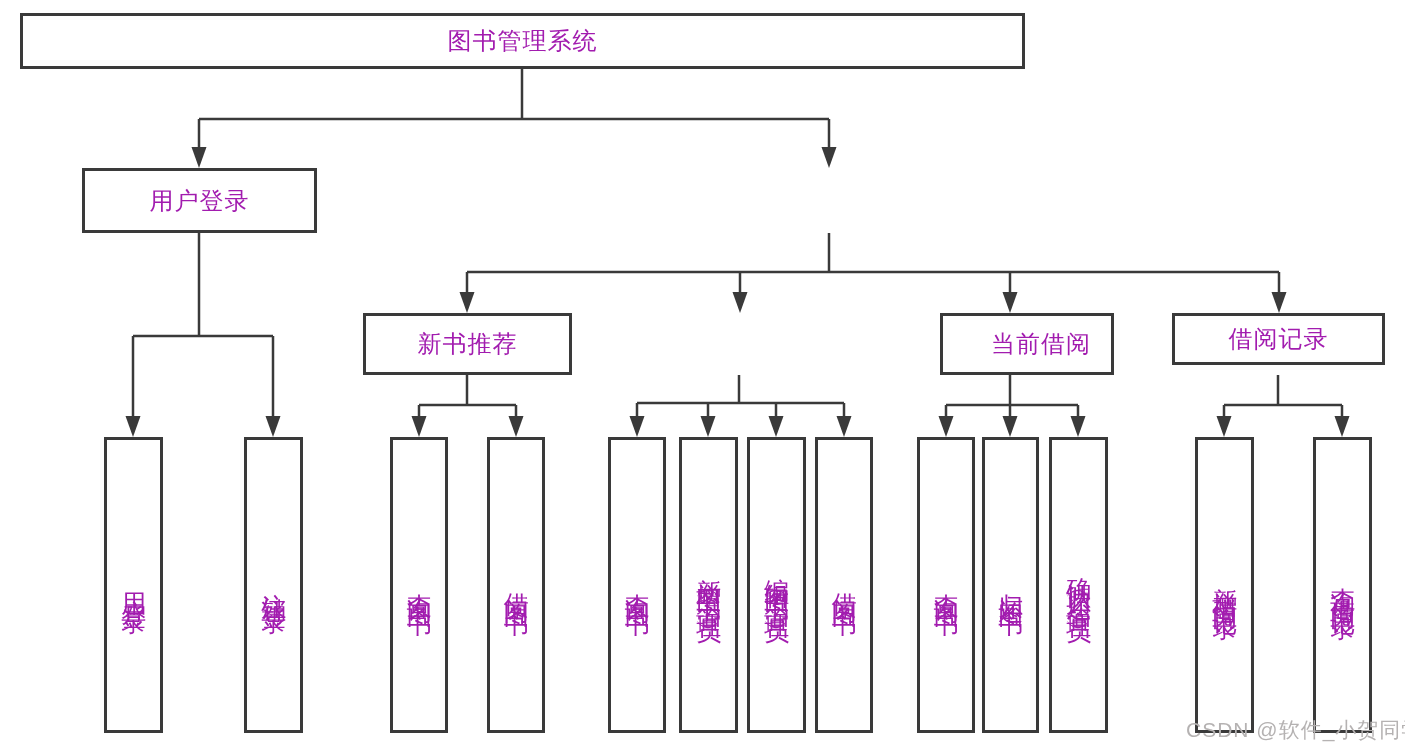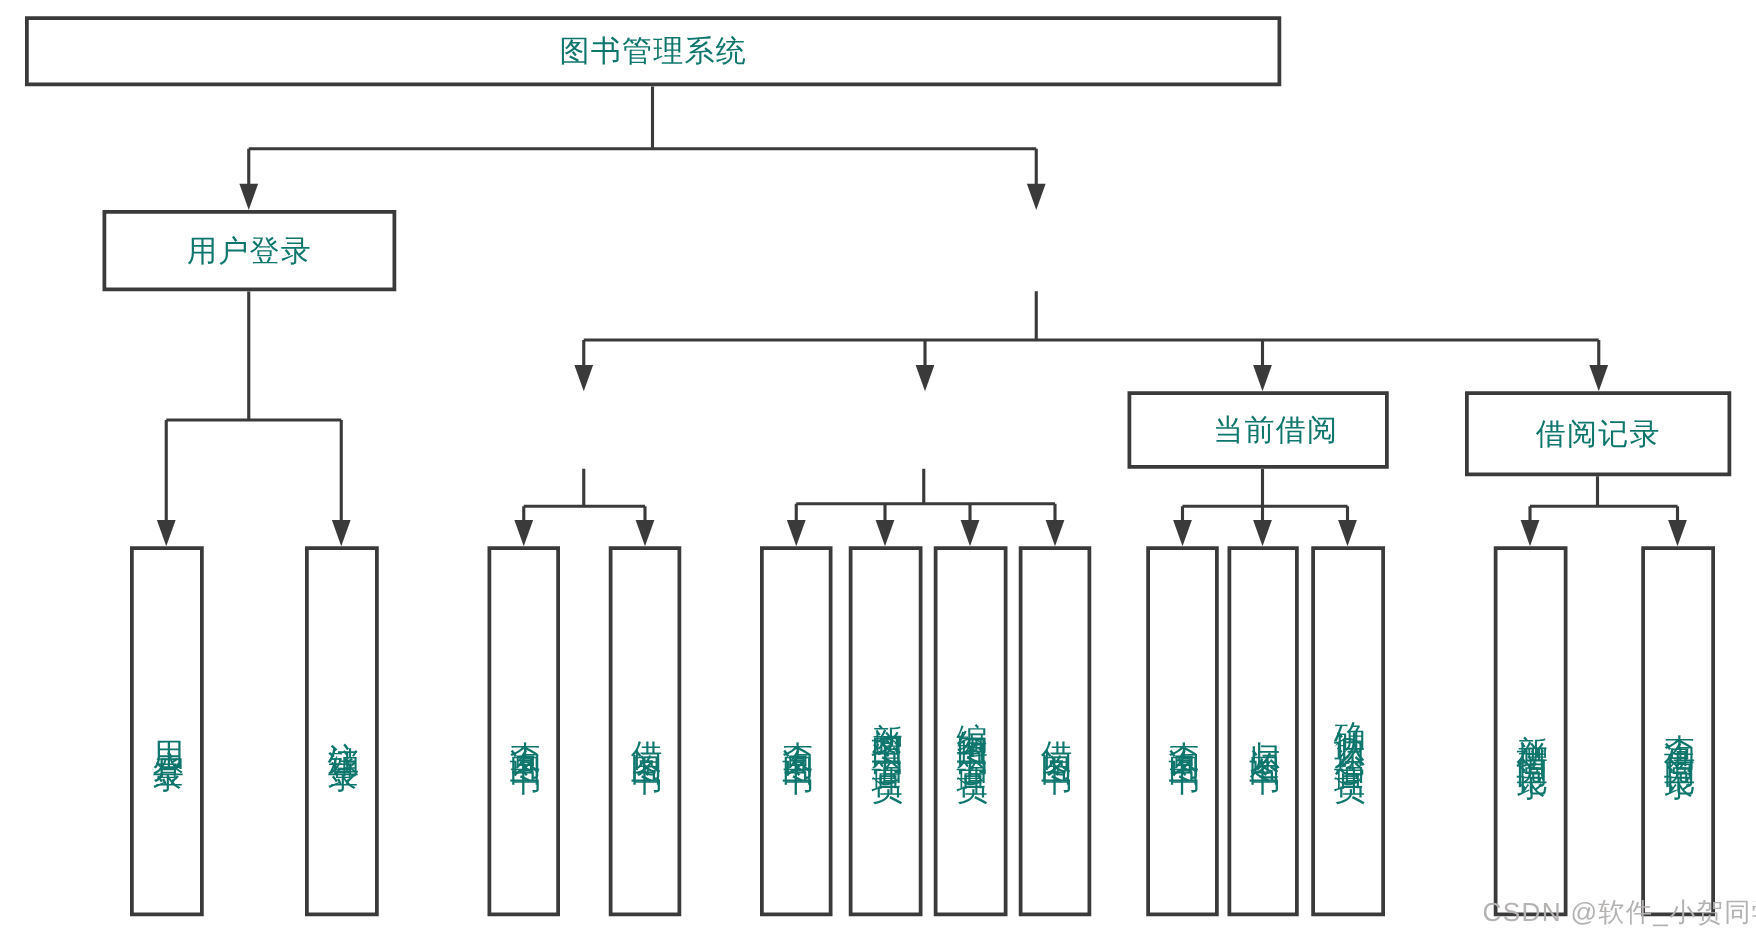--- a/index.html
+++ b/index.html
@@ -24,21 +24,21 @@
     z-index: 0;
   }
   .node {
     position: absolute;
     background: #ffffff;
     border: 3px solid #3a3a3a;
     box-sizing: border-box;
     display: flex;
     align-items: center;
     justify-content: center;
-    color: #0f766e;
+    color: #a21caf;
     z-index: 1;
   }
   .hbox {
     font-size: 24px;
     letter-spacing: 1px;
     white-space: nowrap;
   }
   .vbox .vtext {
     writing-mode: vertical-rl;
     text-orientation: mixed;
@@ -130,24 +130,27 @@
   </svg>
 
   <div class="node hbox" style="left:20px; top:13px; width:1005px; height:56px;">
     <span>图书管理系统</span>
   </div>
 
   <div class="node hbox" style="left:82px; top:168px; width:235px; height:65px;">
     <span>用户登录</span>
   </div>
 
-  <div class="node hbox" style="left:902px; top:313px; width:209px; height:62px;padding-left:28px;">
+  <div class="node hbox" style="left:363px; top:313px; width:209px; height:62px;">
+    <span>新书推荐</span>
+  </div>
+  <div class="node hbox" style="left:940px; top:313px; width:174px; height:62px;padding-left:28px;">
     <span>当前借阅</span>
   </div>
-  <div class="node hbox" style="left:1172px; top:313px; width:213px; height:68px;">
+  <div class="node hbox" style="left:1172px; top:313px; width:213px; height:52px;">
     <span>借阅记录</span>
   </div>
 
   <div class="node vbox" style="left:104px; top:437px; width:59px; height:296px;">
     <span class="vtext">用户登录</span>
   </div>
   <div class="node vbox" style="left:244px; top:437px; width:59px; height:296px;">
     <span class="vtext">注销登录</span>
   </div>
 

